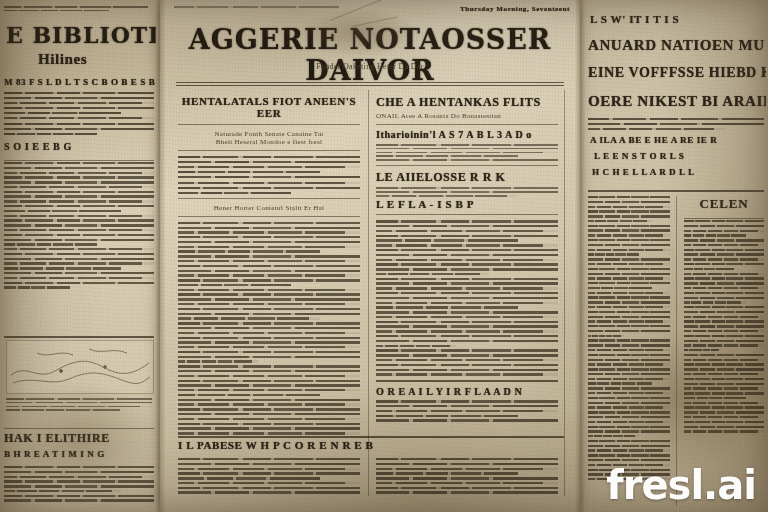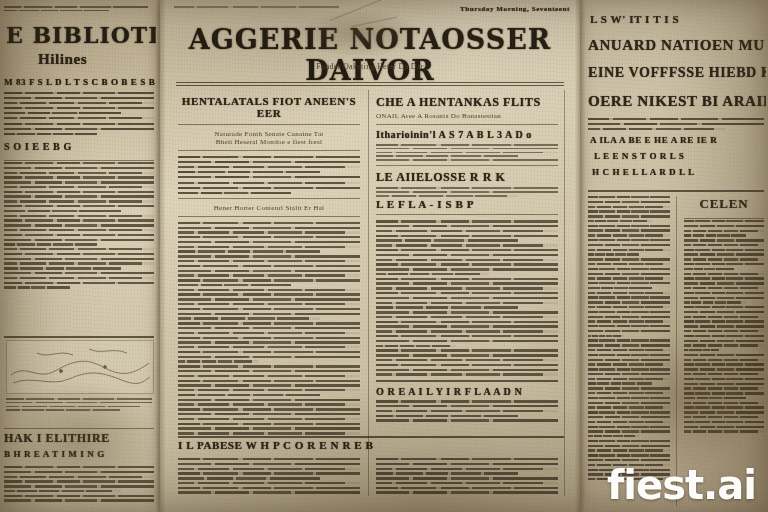--- a/index.html
+++ b/index.html
@@ -670,14 +670,14 @@
   <div class="smudge" style="left:600px; top:330px; width:170px; height:140px;"></div>
   <div class="smudge" style="left:0px; top:380px; width:160px; height:120px;"></div>
   <div class="scratch" style="left:330px; top:20px; width:70px; height:1px; transform:rotate(-22deg);"></div>
   <div class="scratch" style="left:352px; top:26px; width:46px; height:1px; transform:rotate(-12deg);"></div>
 
   <div class="paper-fiber"></div>
   <div class="paper-stain"></div>
   <div class="blur-soft"></div>
   <div class="vignette"></div>
 
-  <div id="watermark">fiest.ai</div>
+  <div id="watermark">fresl.ai</div>
 </div>
 
 </body></html>

